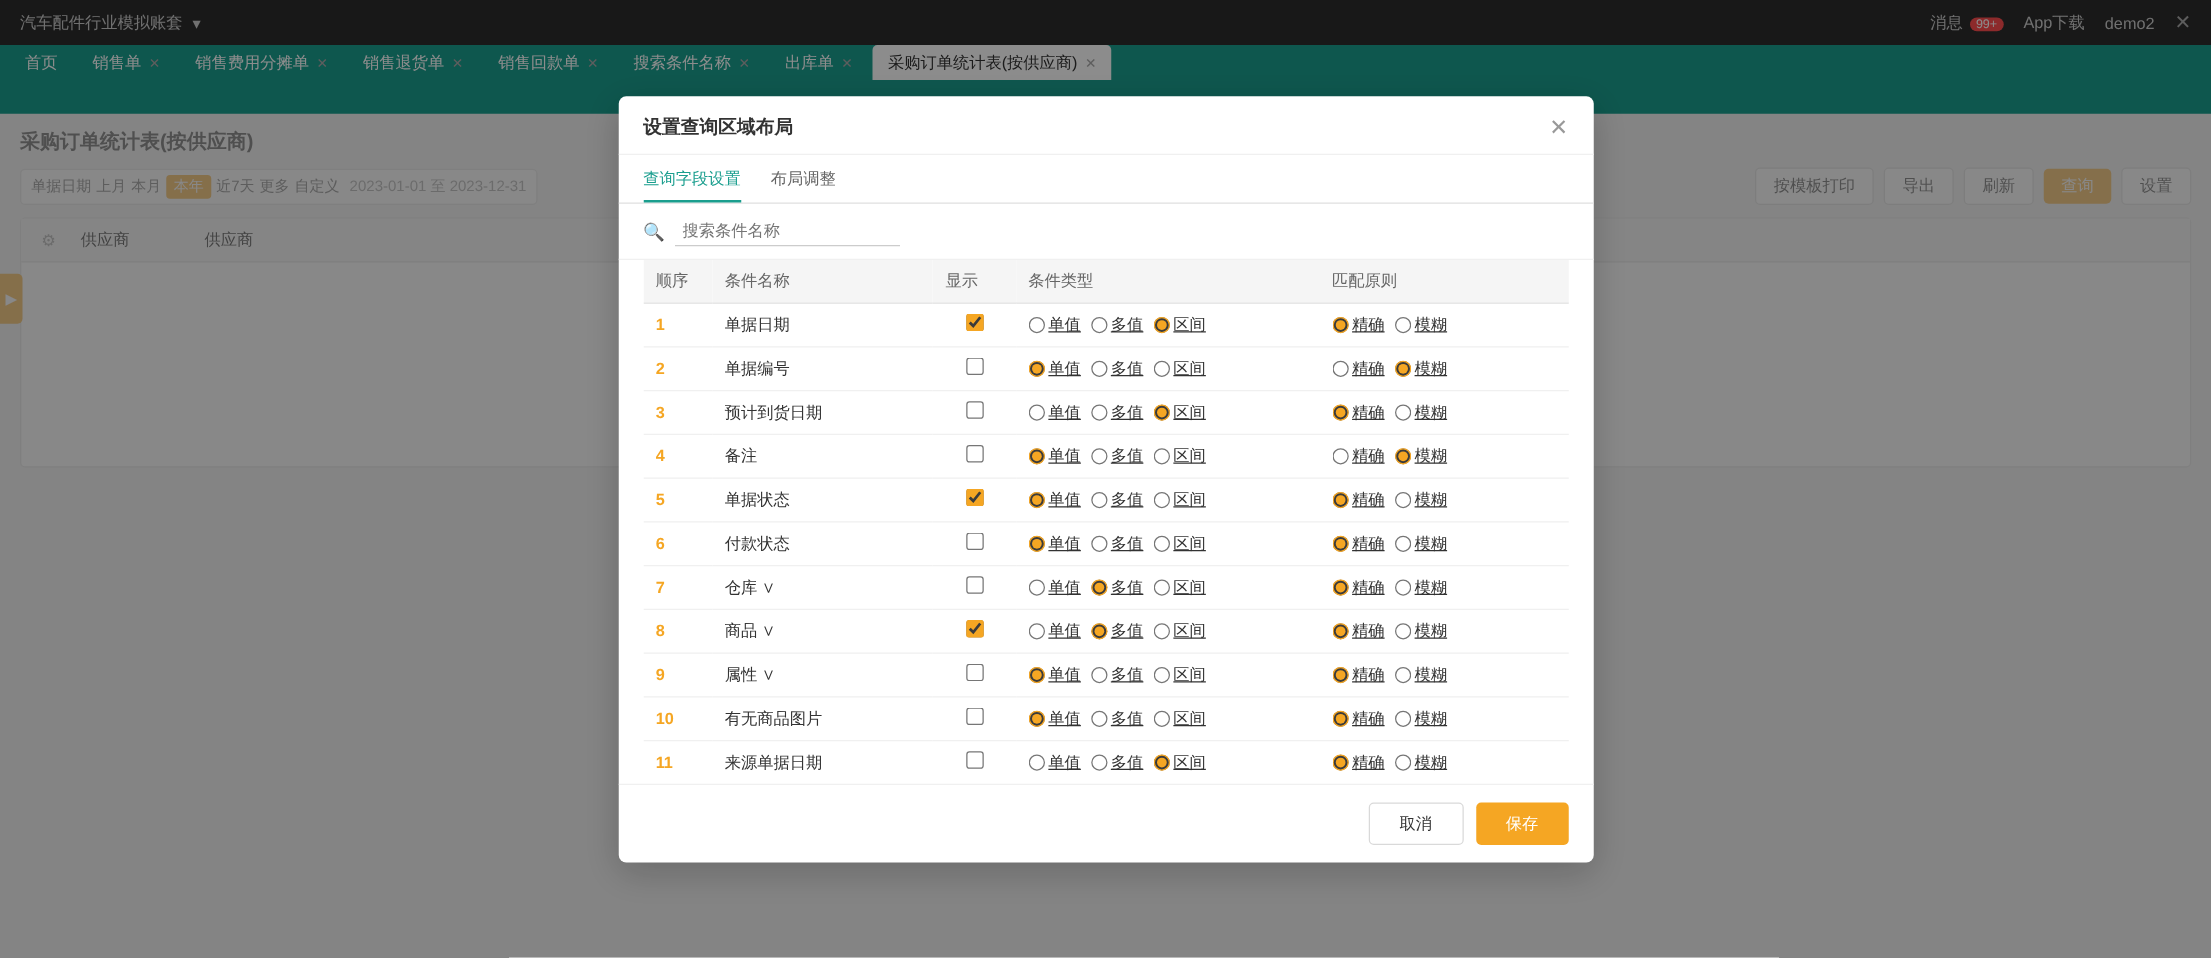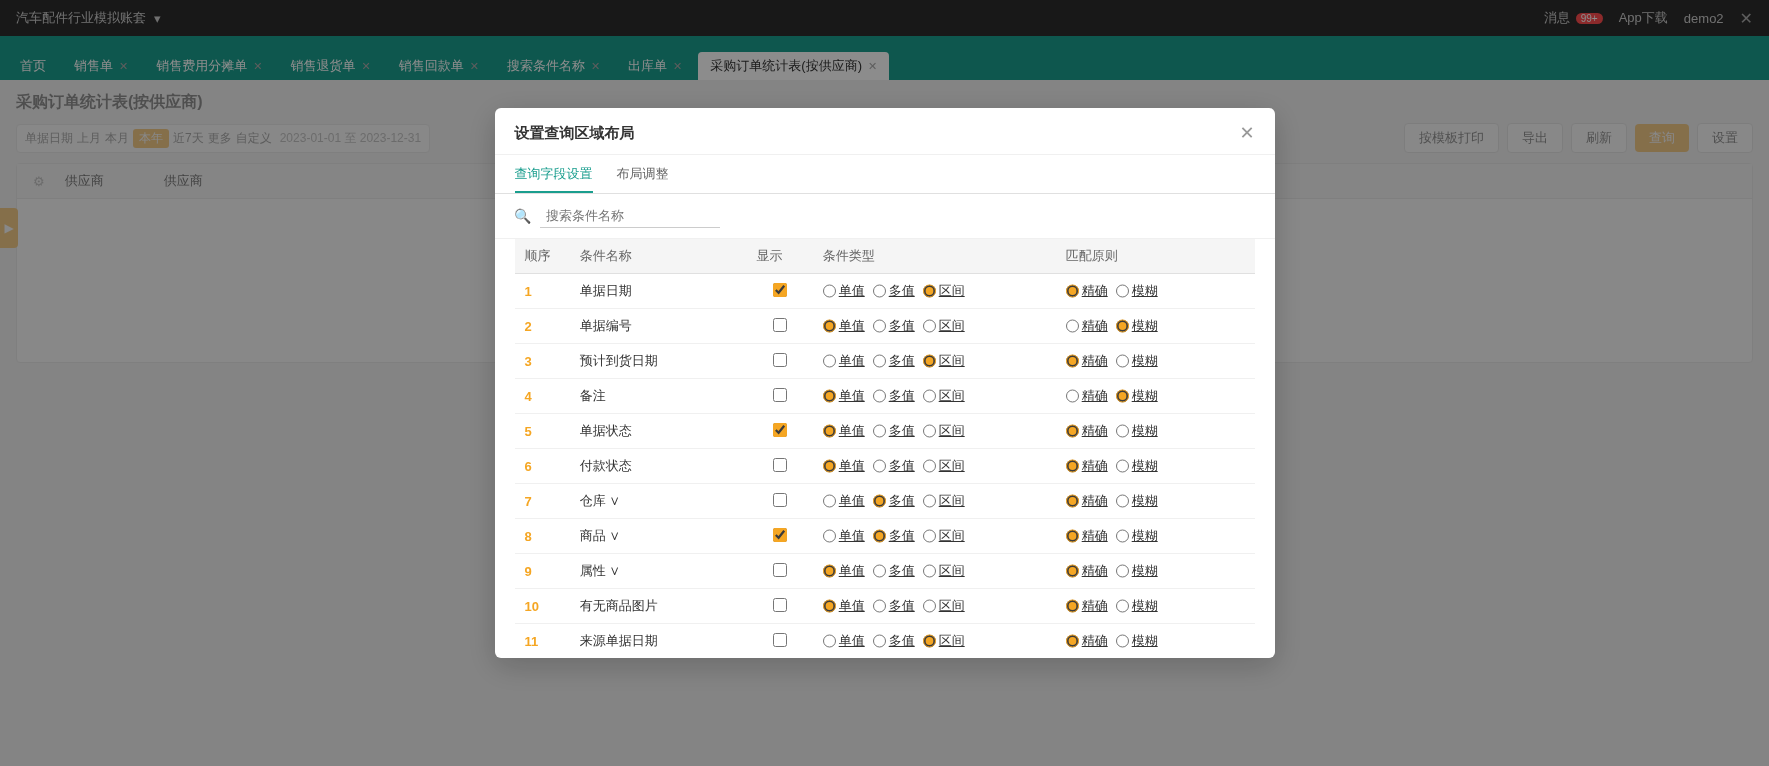--- a/index.html
+++ b/index.html
@@ -18,23 +18,23 @@
     .top-bar-left { display: flex; align-items: center; gap: 8px; font-size: 13px; }
     .top-bar-right { display: flex; align-items: center; gap: 16px; font-size: 13px; }
     .top-bar-right .badge {
       background: #ff4d4f; color: #fff; border-radius: 10px; padding: 0 5px; font-size: 10px; margin-left: 2px;
     }
     .top-bar-right .close-btn { cursor: pointer; color: #aaa; font-size: 16px; }
 
     
     .tab-bar {
       background: #1a9e8e;
-      height: 44px;
-      display: flex;
-      align-items: flex-end;
+      height: 55px;
+      display: flex;
+      align-items: flex-start;
       padding: 0 8px;
       gap: 4px;
     }
     .tab-item {
       height: 28px;
       padding: 0 12px;
       border-radius: 4px 4px 0 0;
       display: flex;
       align-items: center;
       font-size: 13px;
@@ -766,14 +766,18 @@
                     <input type="radio" name="match-10" value="模糊" style="">
                     <span>模糊</span>
                   </label>
                 </div>
               </td>
             </tr>
           </tbody>
       </table>
     </div>
 
+    <div class="dialog-footer">
+      <button class="btn-cancel">取消</button>
+      <button class="btn-save">保存</button>
+    </div>
   </div>
 </div>
 
 </body></html>

